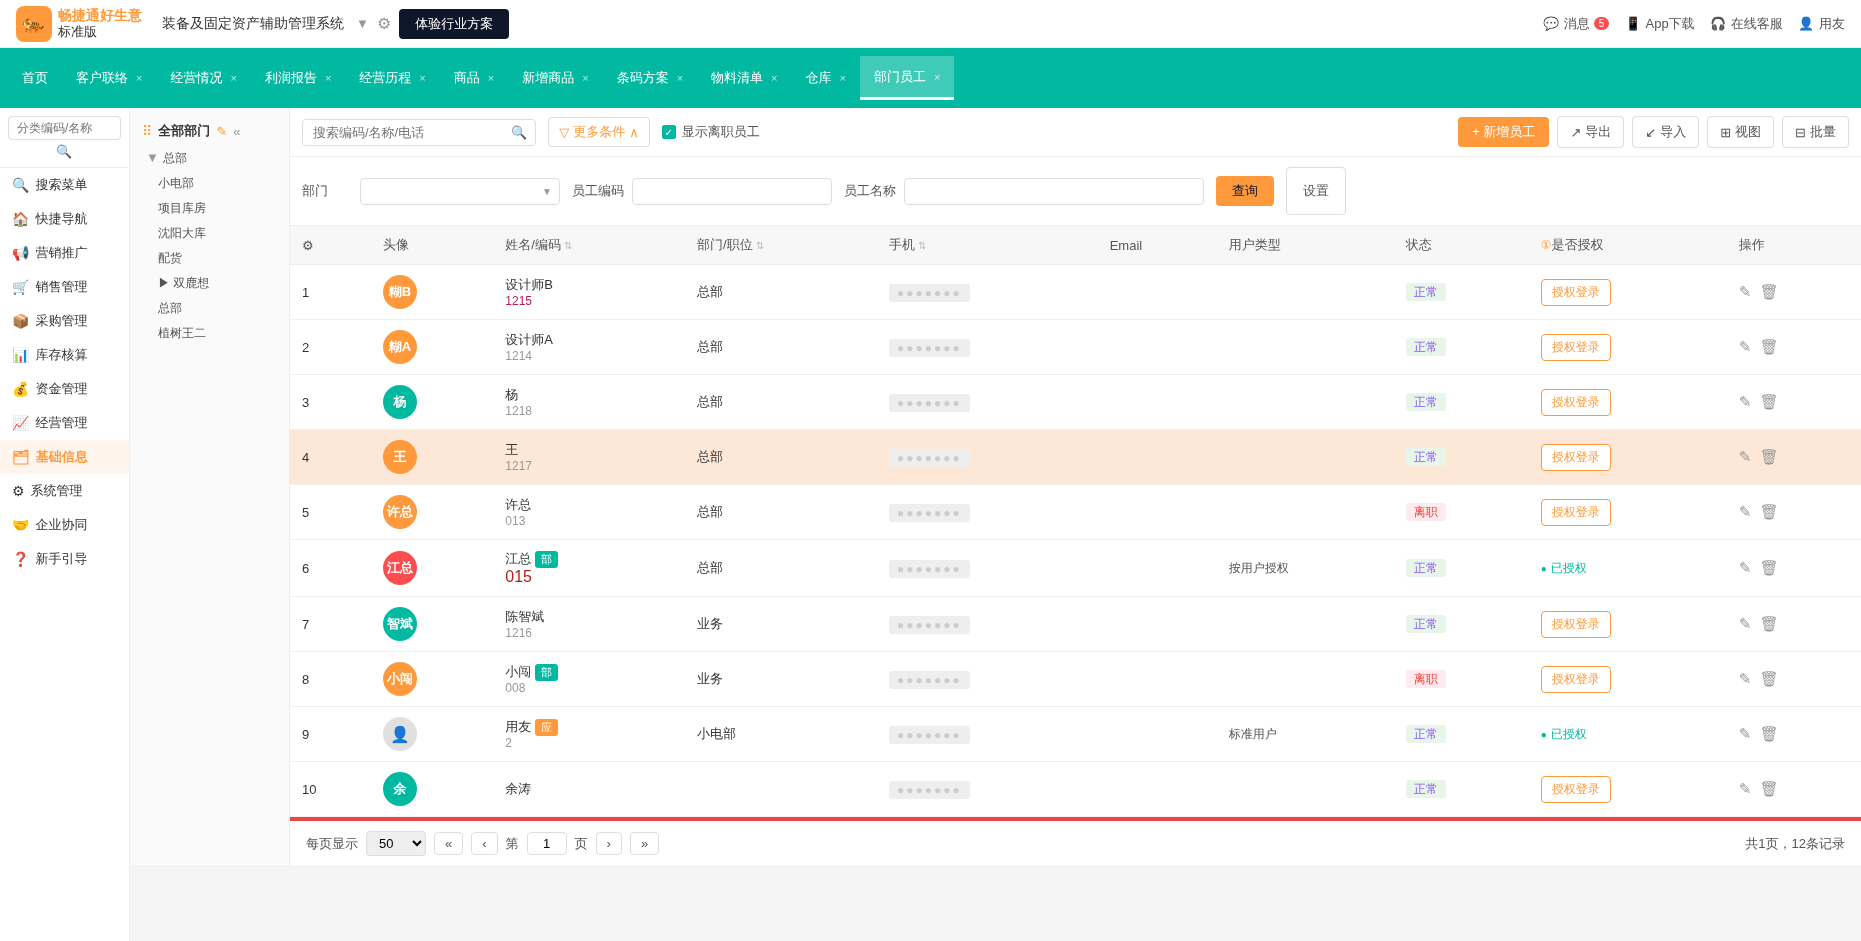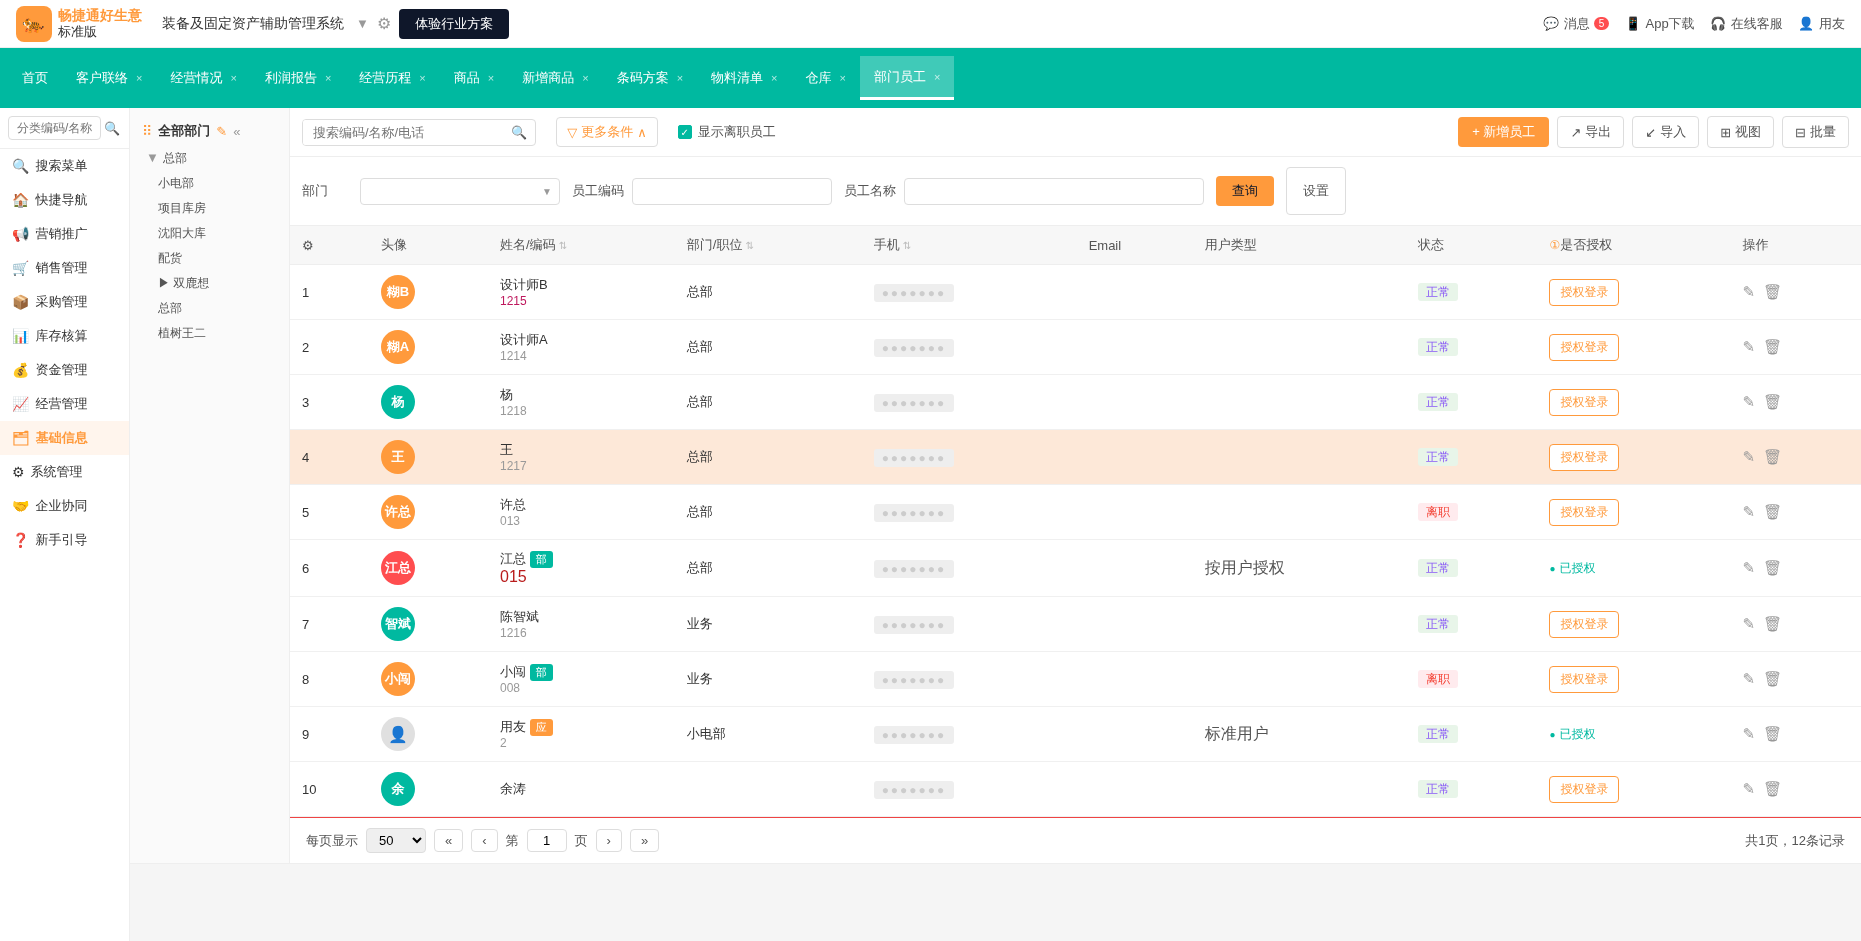--- a/index.html
+++ b/index.html
@@ -36,21 +36,21 @@
     .nav-tab .close-x { font-size: 11px; color: rgba(255,255,255,0.7); margin-left: 4px; }
 
     
     .main-layout { display: flex; height: calc(100vh - 92px); }
 
     
     .sidebar {
       width: 130px; background: white; border-right: 1px solid #eee; overflow-y: auto;
       flex-shrink: 0; display: flex; flex-direction: column;
     }
-    .sidebar-search { padding: 8px; border-bottom: 1px solid #eee; display: flex; align-items: center; gap: 4px; }
+    .sidebar-search { padding: 8px; border-bottom: 1px solid #eee; display: flex; align-items: center; gap: 4px; flex-direction: column; }
     .sidebar-search input { border: 1px solid #ddd; border-radius: 4px; padding: 4px 8px; width: 100%; font-size: 12px; outline: none; }
     .sidebar-search-icon { color: #999; }
     .sidebar-item {
       padding: 8px 12px; cursor: pointer; color: #333; font-size: 13px;
       display: flex; align-items: center; gap: 6px;
     }
     .sidebar-item.active { background: #fff5ed; color: #ff9a3c; font-weight: bold; }
     .sidebar-item .icon-nav { font-size: 14px; }
 
     
@@ -75,21 +75,21 @@
     }
     .dept-tree-item.level1 { padding-left: 8px; }
     .dept-tree-item.level2 { padding-left: 20px; }
     .dept-tree-item .arrow { margin-right: 4px; color: #999; }
 
     
     .right-content { flex: 1; display: flex; flex-direction: column; }
 
     
     .toolbar {
-      display: flex; align-items: center; padding: 8px 12px; gap: 20px; background: white;
+      display: flex; align-items: center; padding: 8px 12px; gap: 12px; background: white;
       border-bottom: 1px solid #eee; flex-wrap: wrap;
     }
     .search-box { display: flex; align-items: center; border: 1px solid #ddd; border-radius: 4px; overflow: hidden; }
     .search-box input { border: none; outline: none; padding: 5px 10px; font-size: 13px; width: 200px; }
     .search-btn { background: none; border: none; cursor: pointer; padding: 5px 8px; color: #999; }
     .more-filter { display: flex; align-items: center; gap: 4px; cursor: pointer; color: #ff9a3c; font-size: 13px; border: 1px solid #ddd; border-radius: 4px; padding: 5px 10px; }
     .show-departed { display: flex; align-items: center; gap: 6px; cursor: pointer; color: #555; font-size: 13px; }
     .show-departed .checkbox { width: 14px; height: 14px; border: 1px solid #00b9a0; border-radius: 2px; background: #00b9a0; display: flex; align-items: center; justify-content: center; color: white; font-size: 10px; }
     .toolbar-right { margin-left: auto; display: flex; align-items: center; gap: 8px; }
     .btn-add { background: #ff9a3c; color: white; border: none; border-radius: 4px; padding: 6px 14px; cursor: pointer; font-size: 13px; display: flex; align-items: center; gap: 4px; }
@@ -131,25 +131,25 @@
     .tag-dept { background: #00b9a0; color: white; }
     .tag-app { background: #ff9a3c; color: white; }
     .status-normal { background: #e8f5e9; color: #8b5cf6; border-radius: 3px; padding: 2px 8px; font-size: 12px; }
     .status-resigned { background: #ffebee; color: #f44336; border-radius: 3px; padding: 2px 8px; font-size: 12px; }
     .btn-auth { background: white; color: #ff9a3c; border: 1px solid #ff9a3c; border-radius: 4px; padding: 4px 10px; font-size: 12px; cursor: pointer; }
     .authorized { color: #00b9a0; font-size: 12px; display: flex; align-items: center; gap: 4px; }
     .authorized::before { content: '●'; font-size: 10px; }
     .action-btns { display: flex; gap: 8px; align-items: center; }
     .action-btn { background: none; border: none; cursor: pointer; color: #999; font-size: 15px; }
     .phone-blur { color: #ccc; background: #eee; border-radius: 3px; padding: 2px 8px; font-size: 12px; letter-spacing: 2px; }
-    .user-type { color: #555; font-size: 16px; }
+    .user-type { color: #555; font-size: 12px; }
 
     
     .pagination {
-      background: white; border-top: 1px solid #ef4444; padding: 10px 16px;
+      background: white; border-top: 4px solid #ef4444; padding: 10px 16px;
       display: flex; align-items: center; gap: 8px; font-size: 13px; color: #555;
     }
     .page-size-select { border: 1px solid #ddd; border-radius: 4px; padding: 3px 8px; font-size: 13px; }
     .page-btn { border: 1px solid #ddd; border-radius: 4px; padding: 3px 10px; background: white; cursor: pointer; color: #555; }
     .page-input { border: 1px solid #ddd; border-radius: 4px; padding: 3px 8px; width: 40px; text-align: center; font-size: 13px; }
     .pagination-right { margin-left: auto; }
 
     .col-sort { cursor: pointer; display: flex; align-items: center; gap: 3px; }
     .sort-icon { color: #bbb; font-size: 10px; }
 

